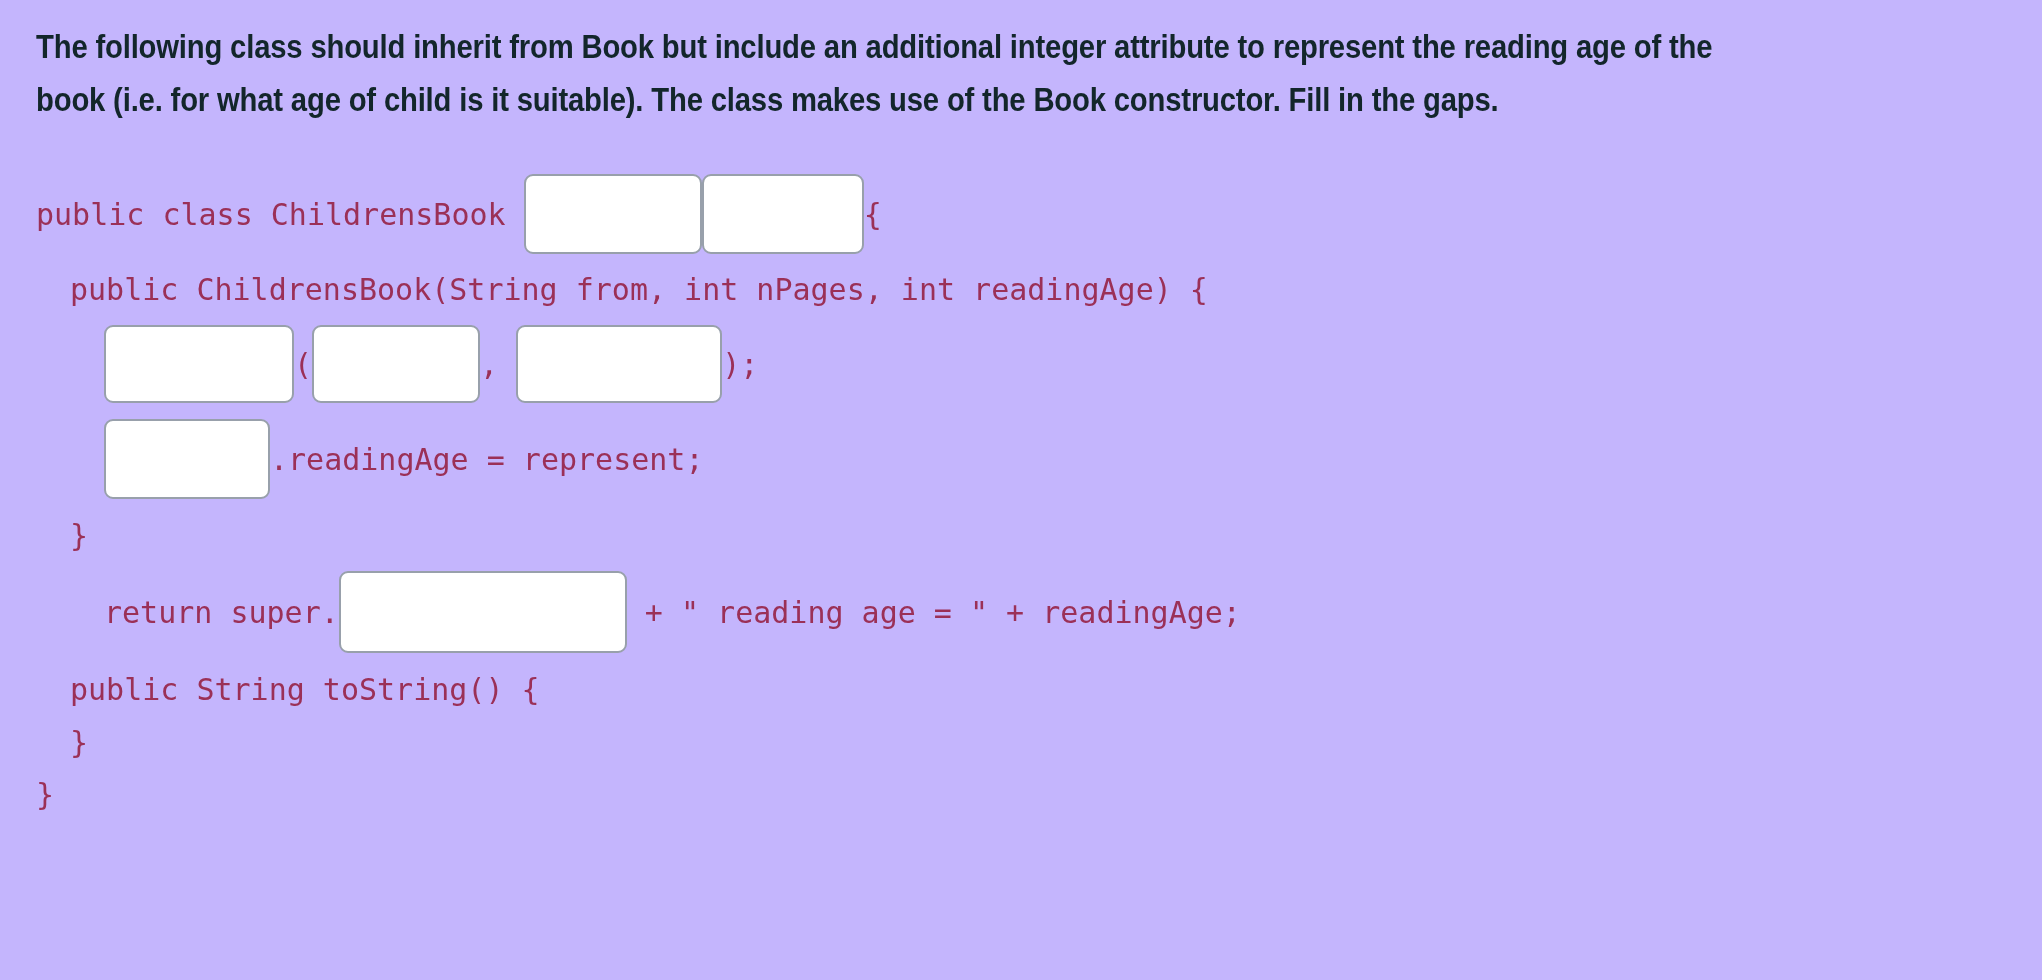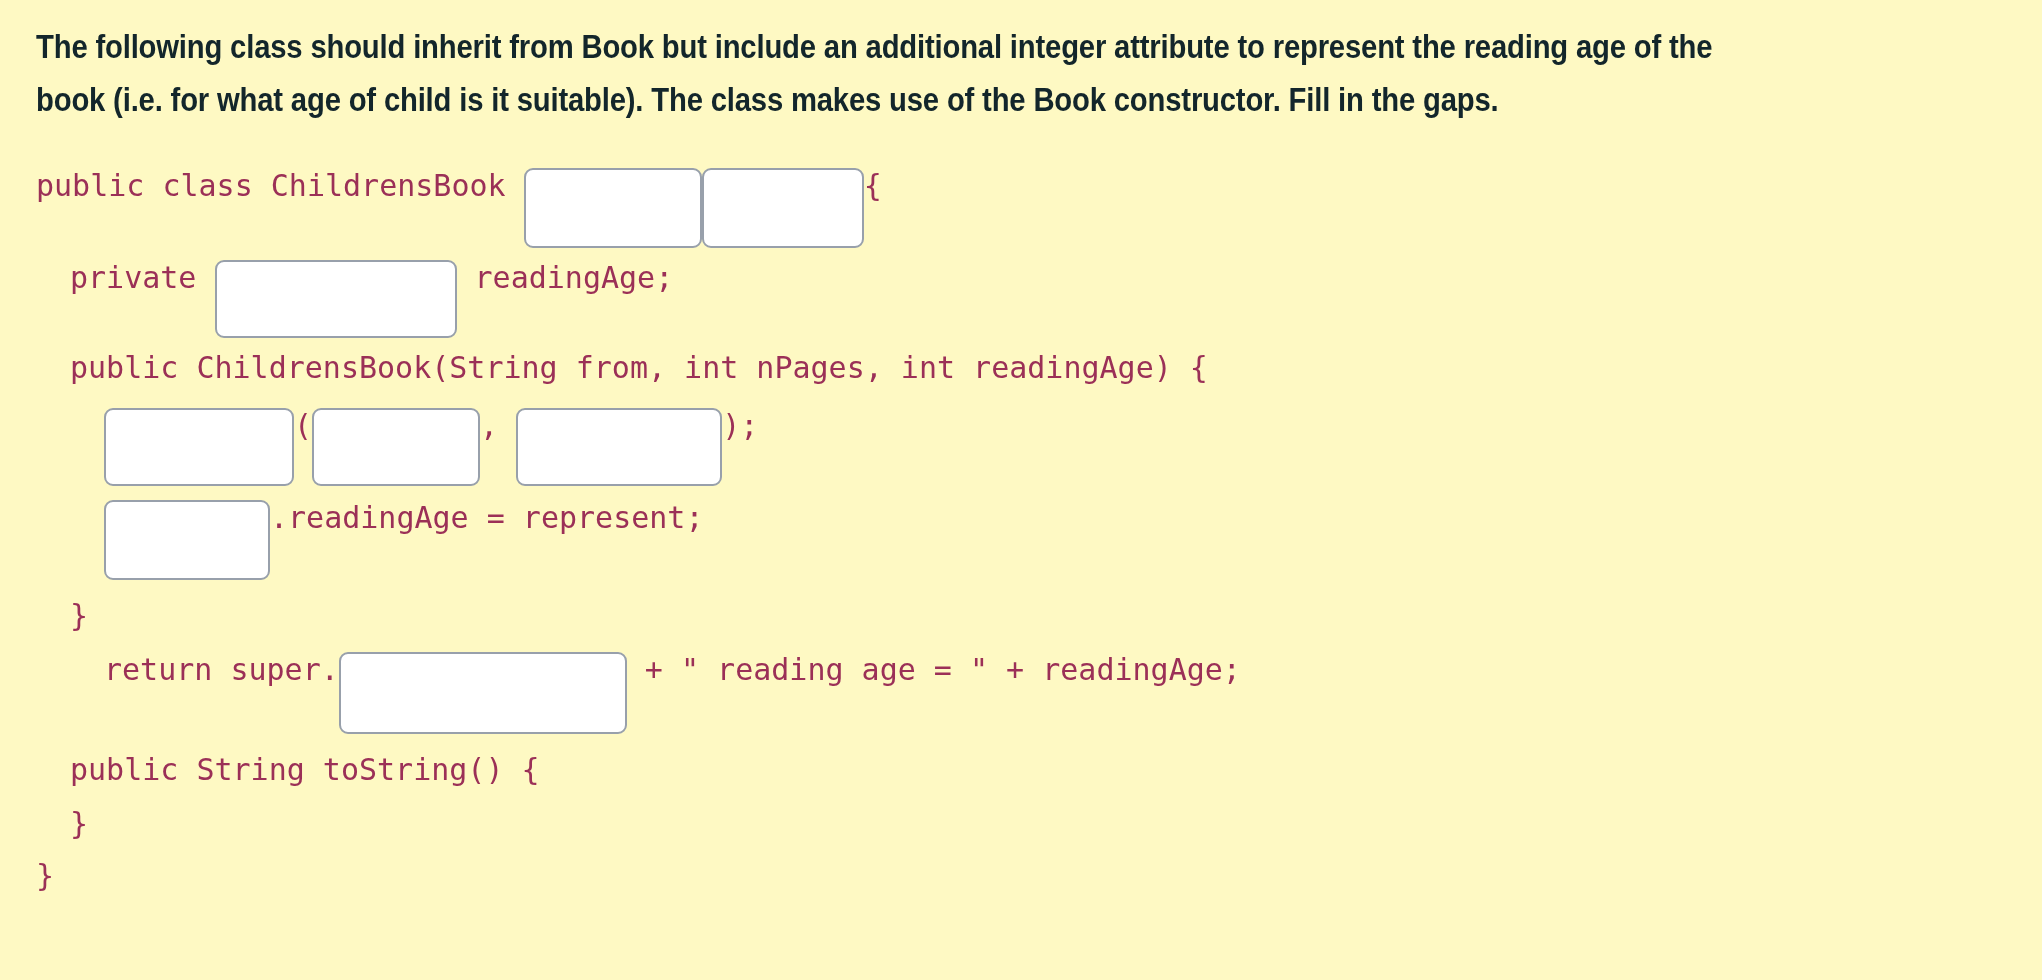--- a/index.html
+++ b/index.html
@@ -11,21 +11,21 @@
     width: 2042px;
     height: 980px;
     font-family: "DejaVu Sans", sans-serif;
     overflow: hidden;
   }
 
   .page {
     position: relative;
     width: 2042px;
     height: 980px;
-    background: #fef9c3;
+    background: #c4b5fd;
     text-decoration: underline;
   }
 
   
   .prompt {
     position: absolute;
     left: 36px;
     top: 20px;
     width: 1990px;
     font-family: "Liberation Sans", sans-serif;
@@ -43,20 +43,21 @@
     position: absolute;
     left: 36px;
     top: 168px;
     font-family: "DejaVu Sans Mono", "Liberation Mono", monospace;
     font-size: 30px;
     color: #9b3057;
   }
 
   .line {
     display: flex;
+    align-items: center;
     white-space: pre;
     min-height: 52px;
   }
 
   .line.l-class   { height: 92px; }
   .line.l-field   { height: 90px; }
   .line.l-ctor    { height: 58px; }
   .line.l-super   { height: 92px; }
   .line.l-assign  { height: 98px; }
   .line.l-brace1  { height: 54px; }
@@ -103,25 +104,20 @@
 
   <div class="code">
 
     <div class="line l-class">
       <span class="tok">public class ChildrensBook </span>
       <input class="gap g-extends" type="text" value="" style="">
       <input class="gap g-super" type="text" value="" style="">
       <span class="tok">{</span>
     </div>
 
-    <div class="line l-field ind1">
-      <span class="tok">private </span>
-      <input class="gap g-type" type="text" value="" style="">
-      <span class="tok"> readingAge;</span>
-    </div>
 
     <div class="line l-ctor ind1">
       <span class="tok">public ChildrensBook(String from, int nPages, int readingAge) {</span>
     </div>
 
     <div class="line l-super ind2">
       <input class="gap g-call" type="text" value="" style="">
       <span class="tok">(</span>
       <input class="gap g-arg1" type="text" value="" style="">
       <span class="tok">, </span>

